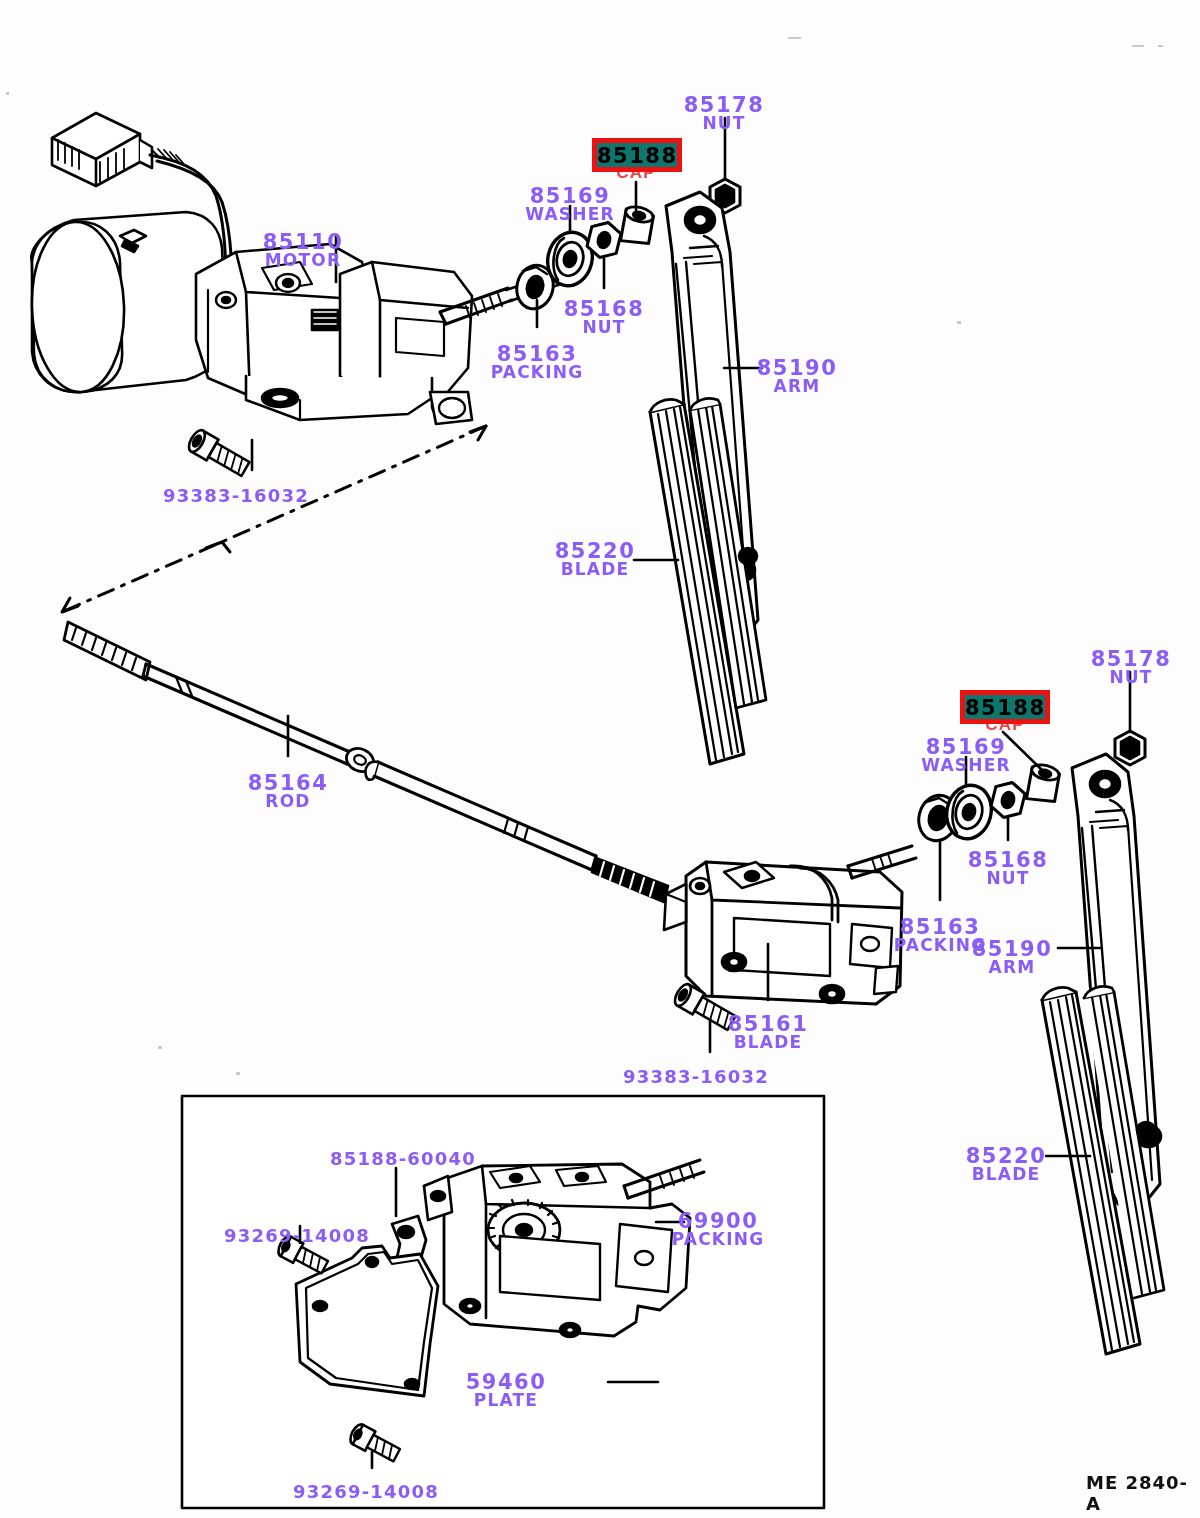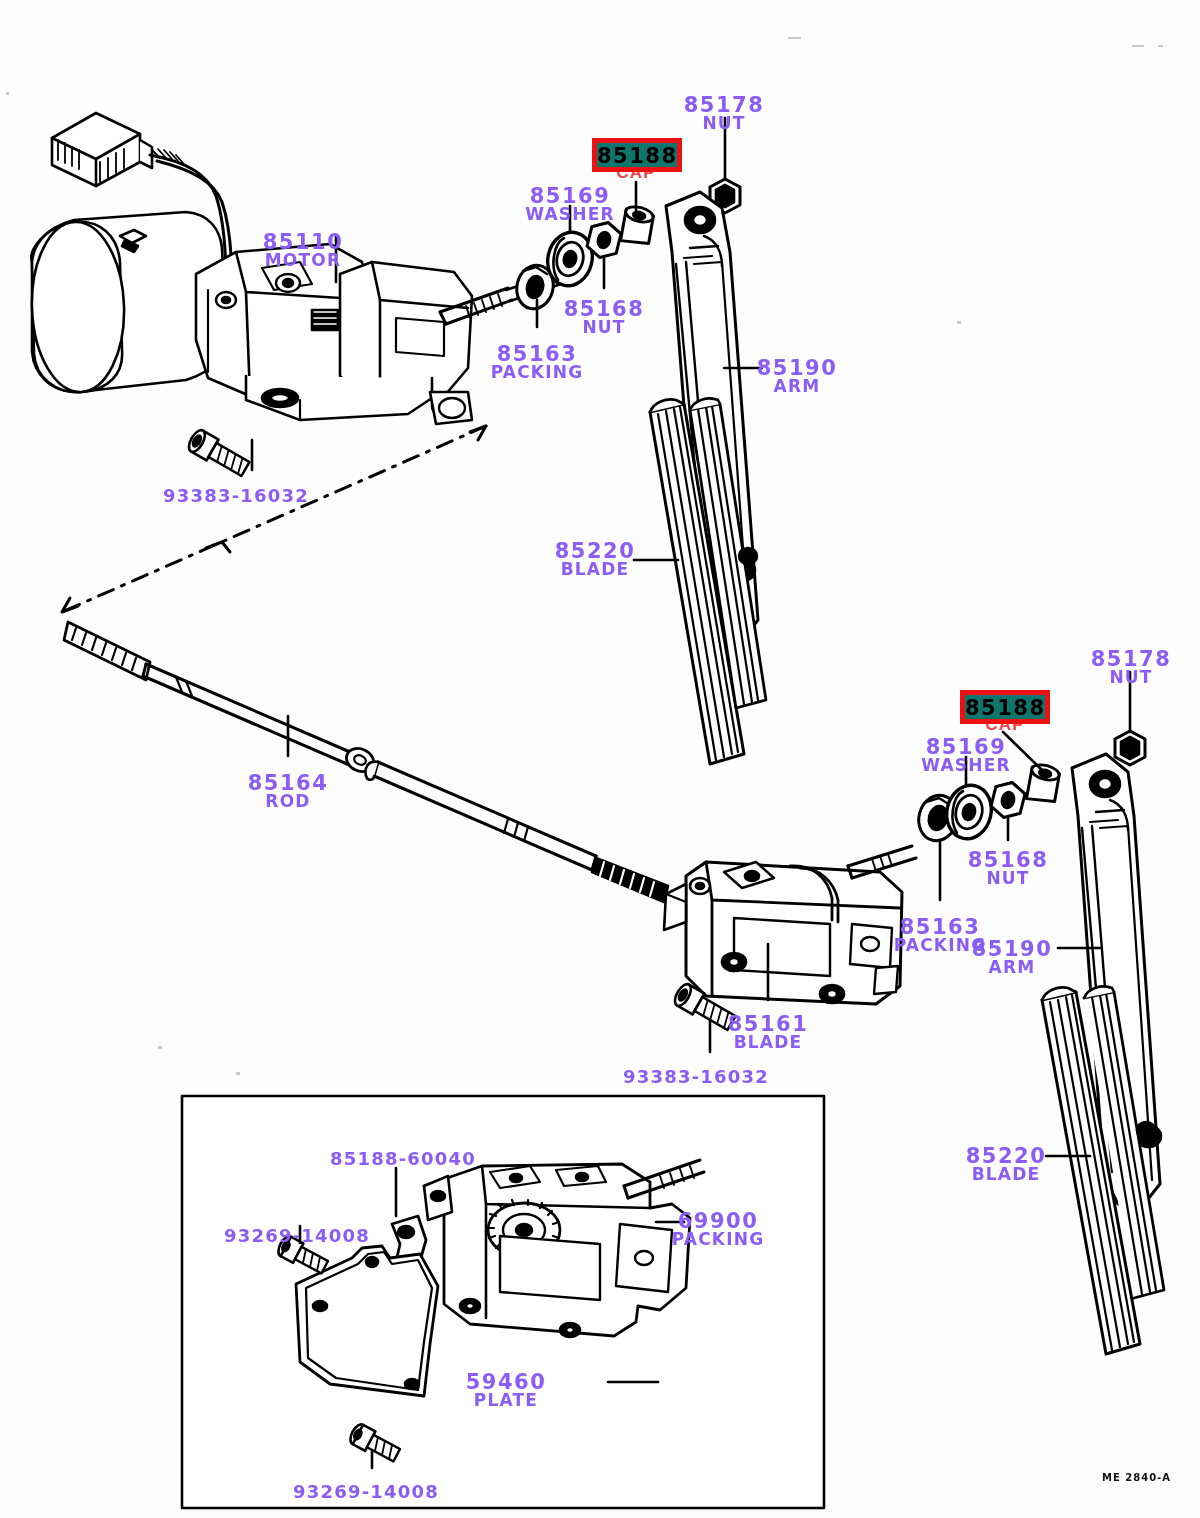--- a/index.html
+++ b/index.html
@@ -77,24 +77,23 @@
     color: #ef4444;
     text-align: center;
     white-space: nowrap;
     z-index: 3;
   }
   
   #footer-code {
     position: absolute;
     font-family: "DejaVu Sans", sans-serif;
     font-weight: bold;
-    font-size: 10px;
+    font-size: 18px;
     letter-spacing: 1px;
     color: #111;
-    margin-left: 16px;
   }
   .spec {
     position: absolute;
     background: #c9c9c9;
   }
 </style>
 </head>
 <body>
 
 <div id="sheet">

